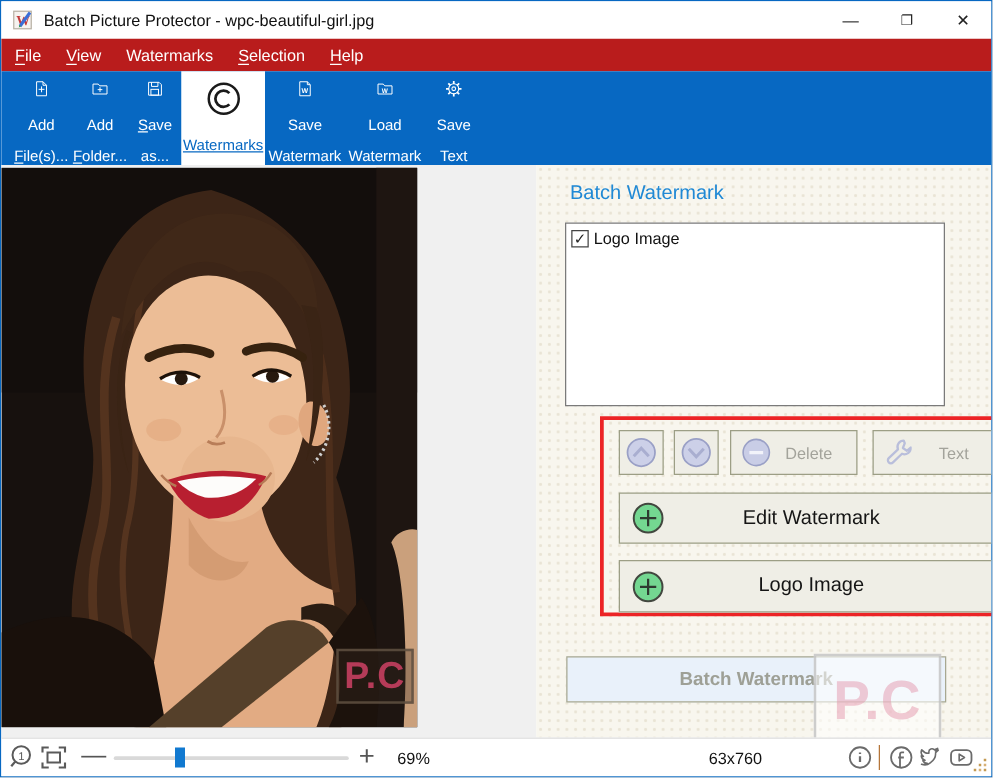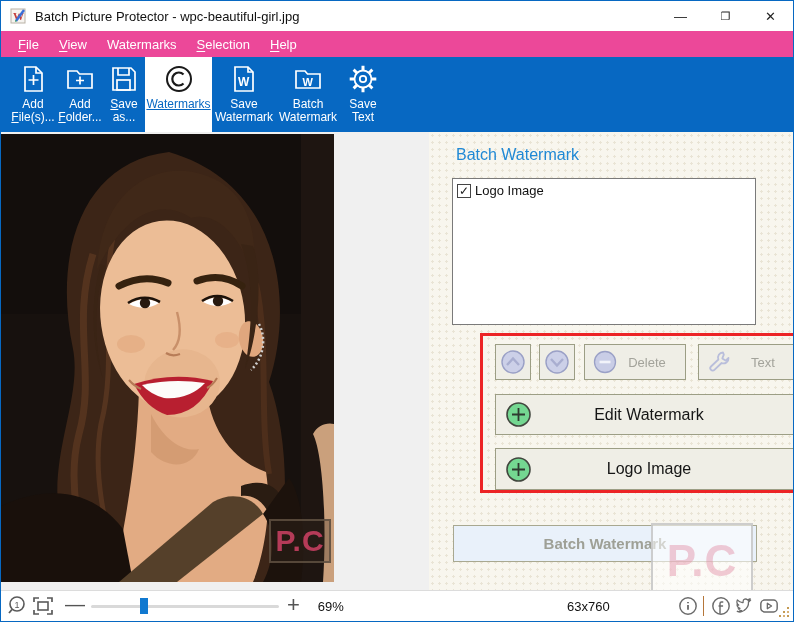--- a/index.html
+++ b/index.html
@@ -10,31 +10,31 @@
   }
   
   .titlebar{ height:30px; background:#fff; display:flex; align-items:center; padding-left:9px; }
   .app-icon{ width:17px; height:16px; margin-right:8px; flex:0 0 auto; }
   .title-text{ font-size:13px; color:#111; flex:1 1 auto; }
   .win-controls{ display:flex; height:100%; }
   .win-btn{ width:45px; display:flex; align-items:center; justify-content:center;
             font-size:13px; color:#222; cursor:default; }
   .win-btn.max{ font-size:11px; }
   
-  .menubar{ height:26px; background:#ec4899; display:flex; align-items:center; padding-left:7px; }
+  .menubar{ height:26px; background:#b91c1c; display:flex; align-items:center; padding-left:1px; }
   .menu-item{ color:#fff; font-size:13px; padding:4px 10px; }
   .menu-item u{ text-underline-offset:2px; }
   
   .toolbar{ height:75px; background:#0768c2; display:flex; align-items:stretch; padding-left:8px; }
   .tb-btn{ display:flex; flex-direction:column; align-items:center; justify-content:flex-start;
            padding-top:7px; color:#fff; font-size:12px; line-height:13px; text-align:center; }
   .tb-btn .ticon{ width:30px; height:30px; margin-bottom:4px; }
   .tb-btn.selected{ background:#fff; }
   .tb-btn.selected .tlabel{ color:#0768c2; text-decoration:underline; }
-  .tlabel span{ display:block; }
+  .tlabel span{ display:block;margin-top:12px; }
   
   .main{ display:flex; height:458px; }
   .viewer{ width:428px; background:#f0f0f0; position:relative; flex:0 0 auto; }
   .photo{ position:absolute; left:0; top:2px; width:333px; height:448px; overflow:hidden; }
   .photo svg{ display:block; }
   .pc-photo{
     position:absolute; left:268px; top:385px; width:62px; height:44px;
     border:2px solid rgba(95,80,65,.85); background:rgba(55,42,32,.30);
     display:flex; align-items:center; justify-content:center;
     font-weight:bold; font-size:30px; letter-spacing:1px; color:rgba(193,62,94,.92);
@@ -192,21 +192,21 @@
           <span>Watermark</span>
         </div>
     </div>
 
     <div class="tb-btn" style="width:64px">
       <svg class="ticon" viewBox="0 0 30 30">
         <path d="M3 7 h9 l2.5 3 H27 v14 H3 z" fill="none" stroke="#fff" stroke-width="1.7"></path>
         <text x="9.5" y="22" font-size="11" font-weight="bold" fill="#fff" font-family="Liberation Sans, sans-serif">W</text>
       </svg>
       <div class="tlabel">
-          <span>Batch</span>
+          <span>Load</span>
           <span>Watermark</span>
         </div>
     </div>
 
     <div class="tb-btn" style="width:46px">
       <svg class="ticon" viewBox="0 0 30 30">
         <circle cx="15" cy="15" r="8.5" fill="none" stroke="#fff" stroke-width="1.8"></circle>
         <circle cx="15" cy="15" r="3.2" fill="none" stroke="#fff" stroke-width="1.8"></circle>
         <g stroke="#fff" stroke-width="3" stroke-linecap="square">
           <path d="M15 3.2 v2.2 M15 24.6 v2.2 M3.2 15 h2.2 M24.6 15 h2.2 M6.7 6.7 l1.6 1.6 M21.7 21.7 l1.6 1.6 M23.3 6.7 l-1.6 1.6 M8.3 21.7 l-1.6 1.6"></path>

